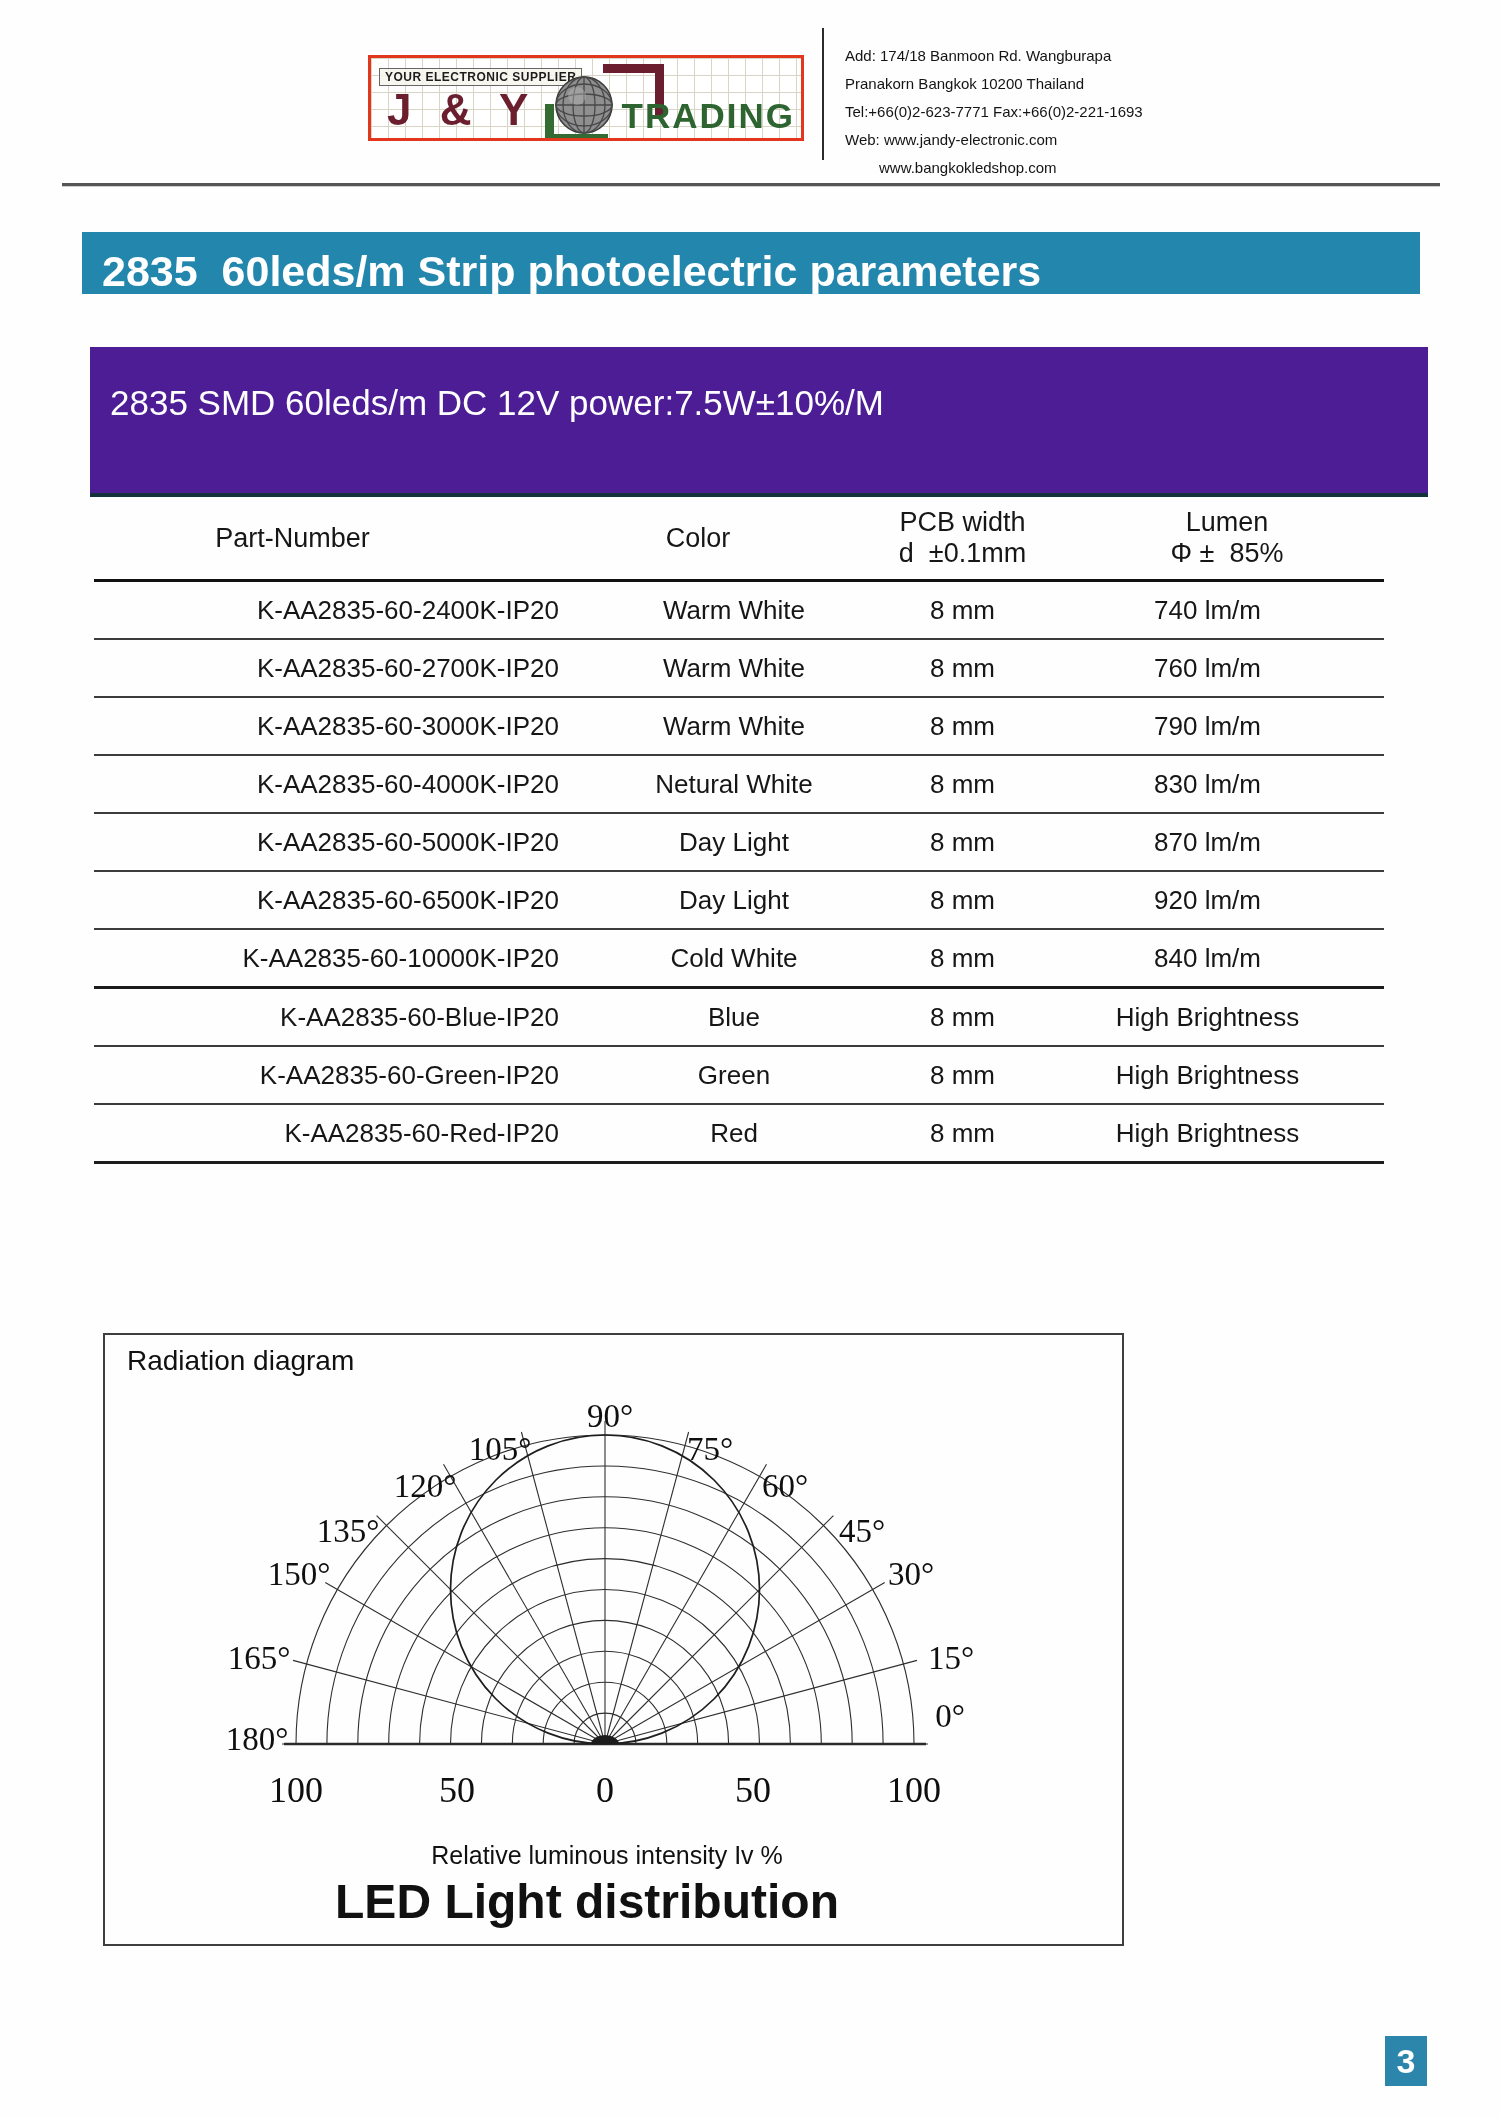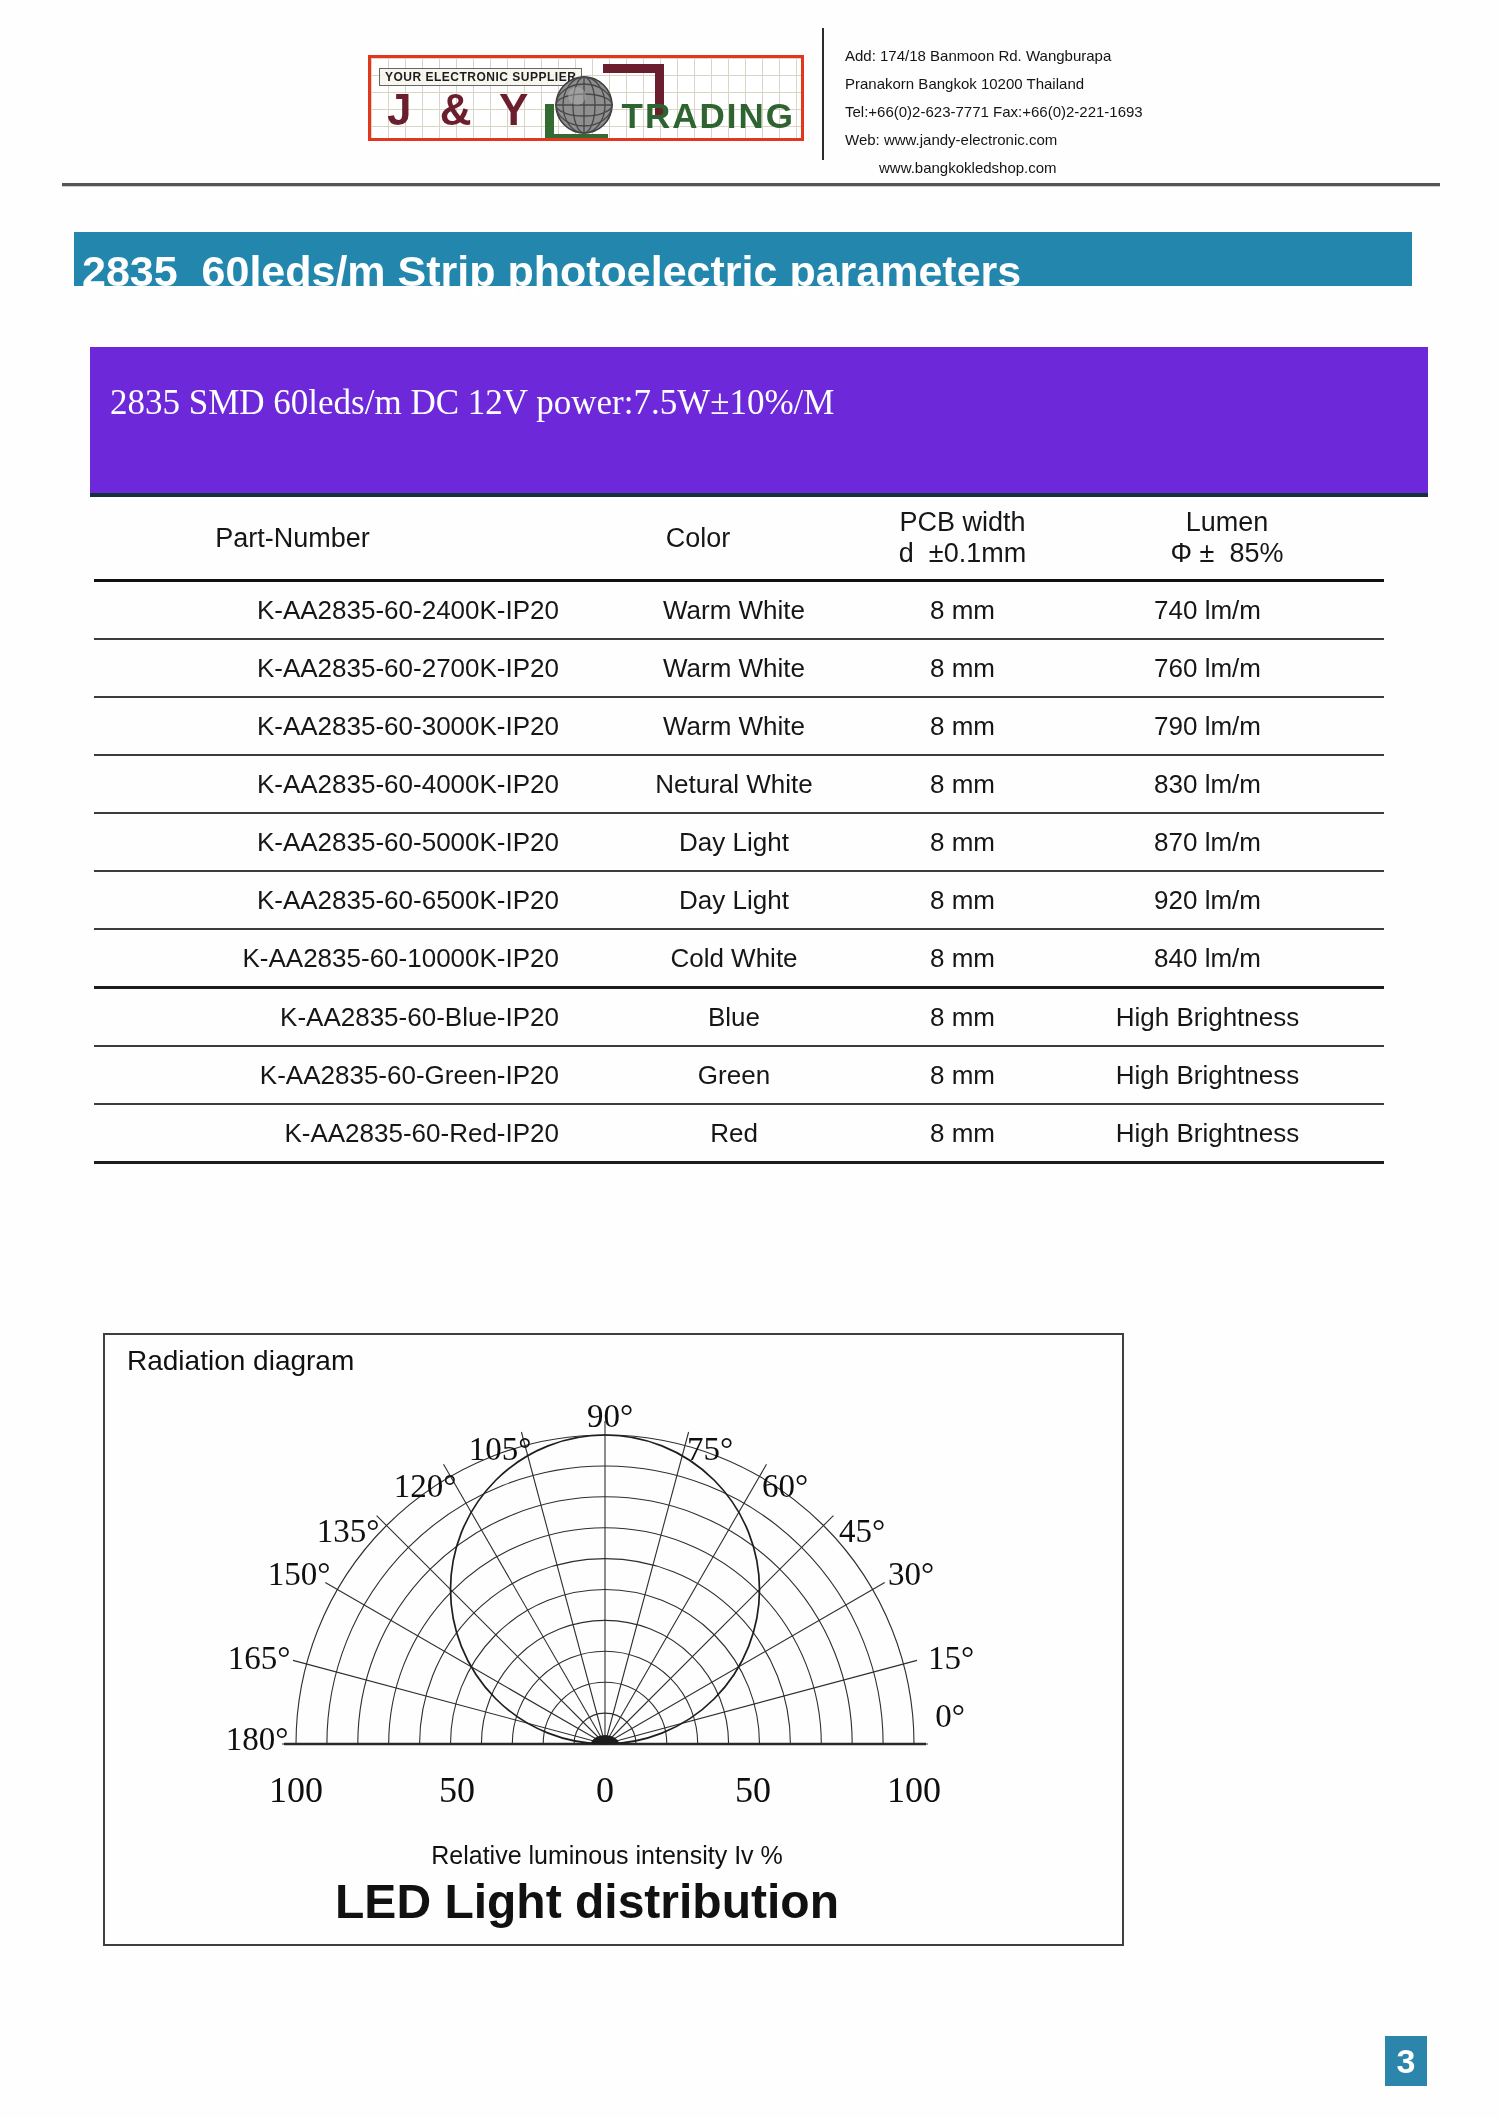--- a/index.html
+++ b/index.html
@@ -29,23 +29,23 @@
   .logo-suffix-reflect{position:absolute;right:6px;top:72px;font-size:35px;font-weight:bold;
     color:#2d6430;letter-spacing:2px;transform:scaleY(-1);opacity:.15;}
 
   .header-divider{position:absolute;left:822px;top:28px;width:2px;height:132px;background:#2b2b2b;}
   .contact{position:absolute;left:845px;top:42px;font-size:15px;line-height:28px;color:#141414;}
   .contact .indent{padding-left:34px;}
   .header-rule{position:absolute;left:62px;top:183px;width:1378px;height:3px;
     background:#555;border-bottom:1px solid #cfcfcf;}
 
   
-  .banner-title{position:absolute;left:74px;top:232px;width:1338px;height:54px;
+  .banner-title{position:absolute;left:82px;top:232px;width:1338px;height:62px;
     background:#2387ad;color:#fff;font-size:43px;font-weight:bold;
-    line-height:78px;padding-left:8px;box-sizing:border-box;white-space:pre;}
+    line-height:78px;padding-left:20px;box-sizing:border-box;white-space:pre;}
   .banner-subtitle{position:absolute;left:90px;top:347px;width:1338px;height:150px;
     background:#2aa6ba;color:#fff;font-size:35px;font-weight:normal;
     padding:36px 0 0 20px;box-sizing:border-box;border-bottom:4px solid #14323c;white-space:pre;}
 
   
   table.spec{position:absolute;left:94px;top:497px;width:1290px;border-collapse:collapse;
     table-layout:fixed;font-size:26px;color:#161616;}
   table.spec col.c1{width:466px;} table.spec col.c2{width:295px;}
   table.spec col.c3{width:215px;} table.spec col.c4{width:314px;}
   table.spec th{font-weight:normal;font-size:27px;vertical-align:middle;height:80px;
@@ -111,21 +111,21 @@
     <div>Add: 174/18 Banmoon Rd. Wangburapa</div>
     <div>Pranakorn Bangkok 10200 Thailand</div>
     <div>Tel:+66(0)2-623-7771 Fax:+66(0)2-221-1693</div>
     <div>Web: www.jandy-electronic.com</div>
     <div class="indent">www.bangkokledshop.com</div>
   </div>
 
   <div class="header-rule"></div>
 
   <div class="banner-title" style="background: rgb(35, 135, 173);">2835  60leds/m Strip photoelectric parameters</div>
-  <div class="banner-subtitle" style="background: #6d28d9; font-family: Liberation Serif, serif;">2835 SMD 60leds/m DC 12V power:7.5W±10%/M</div>
+  <div class="banner-subtitle" style="background: #4c1d95;">2835 SMD 60leds/m DC 12V power:7.5W±10%/M</div>
 
   <table class="spec">
     <colgroup>
         <col class="c1">
         <col class="c2">
         <col class="c3">
         <col class="c4">
       </colgroup>
     <thead>
       <tr>

